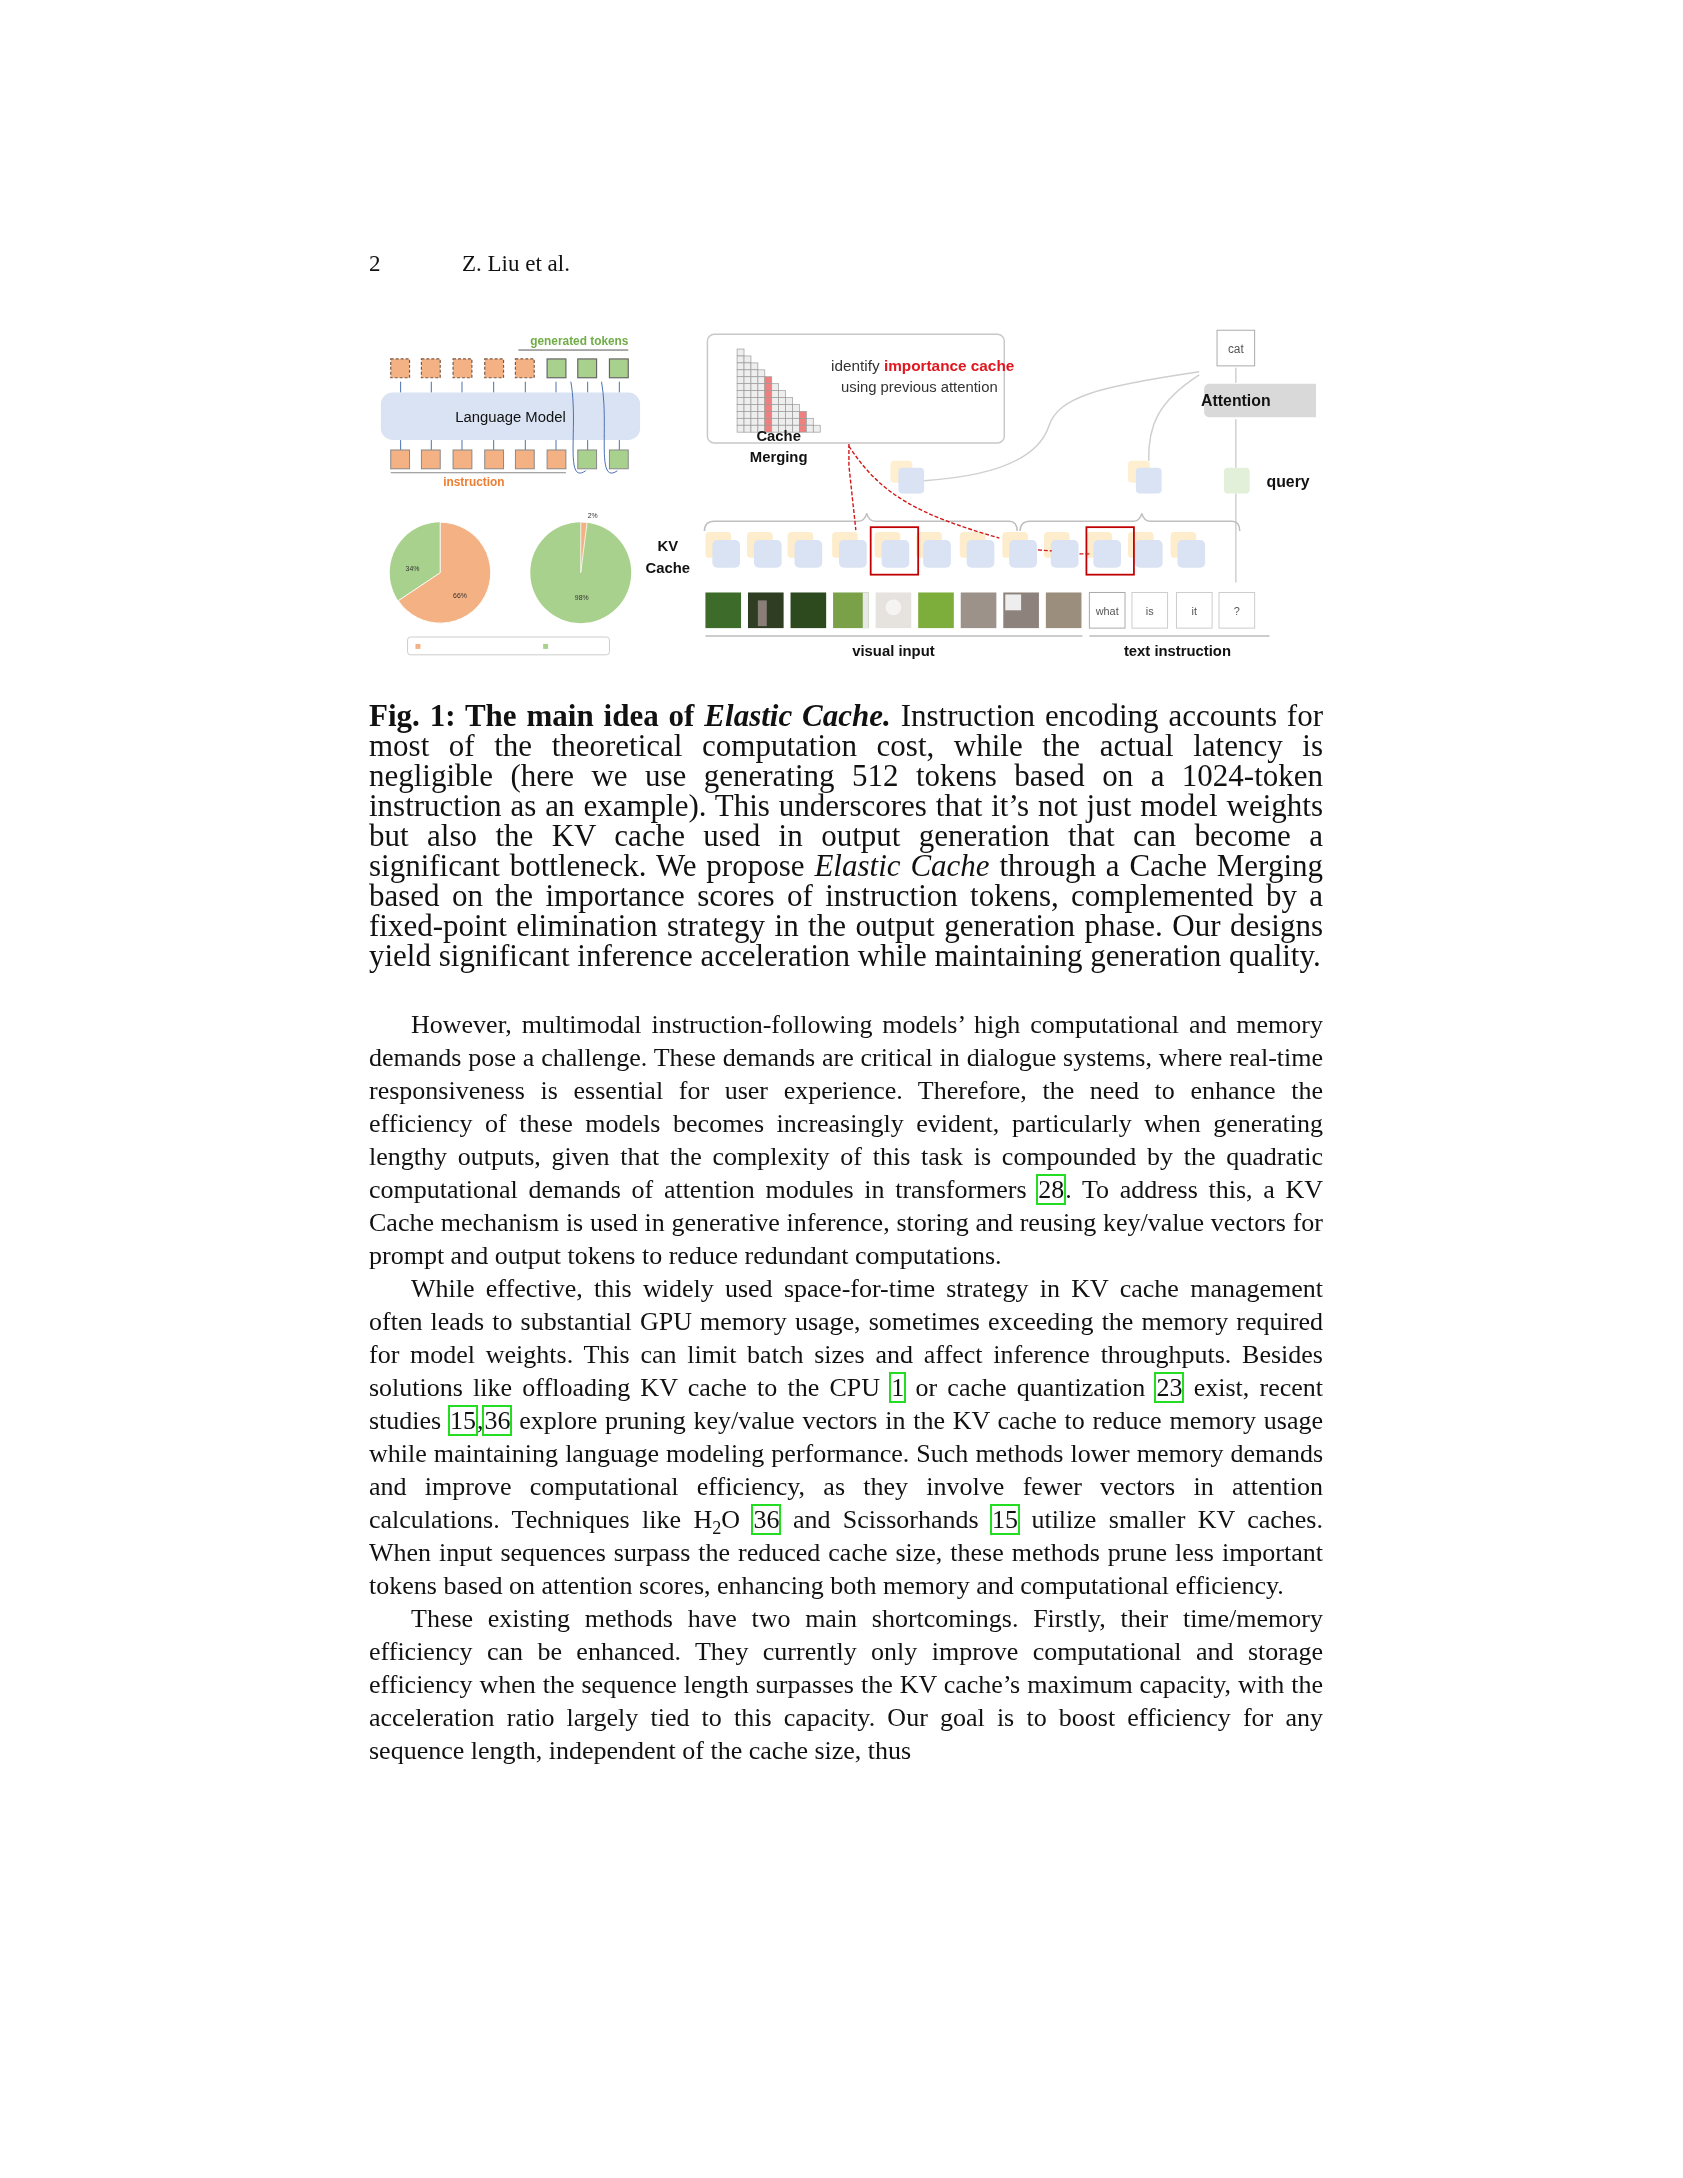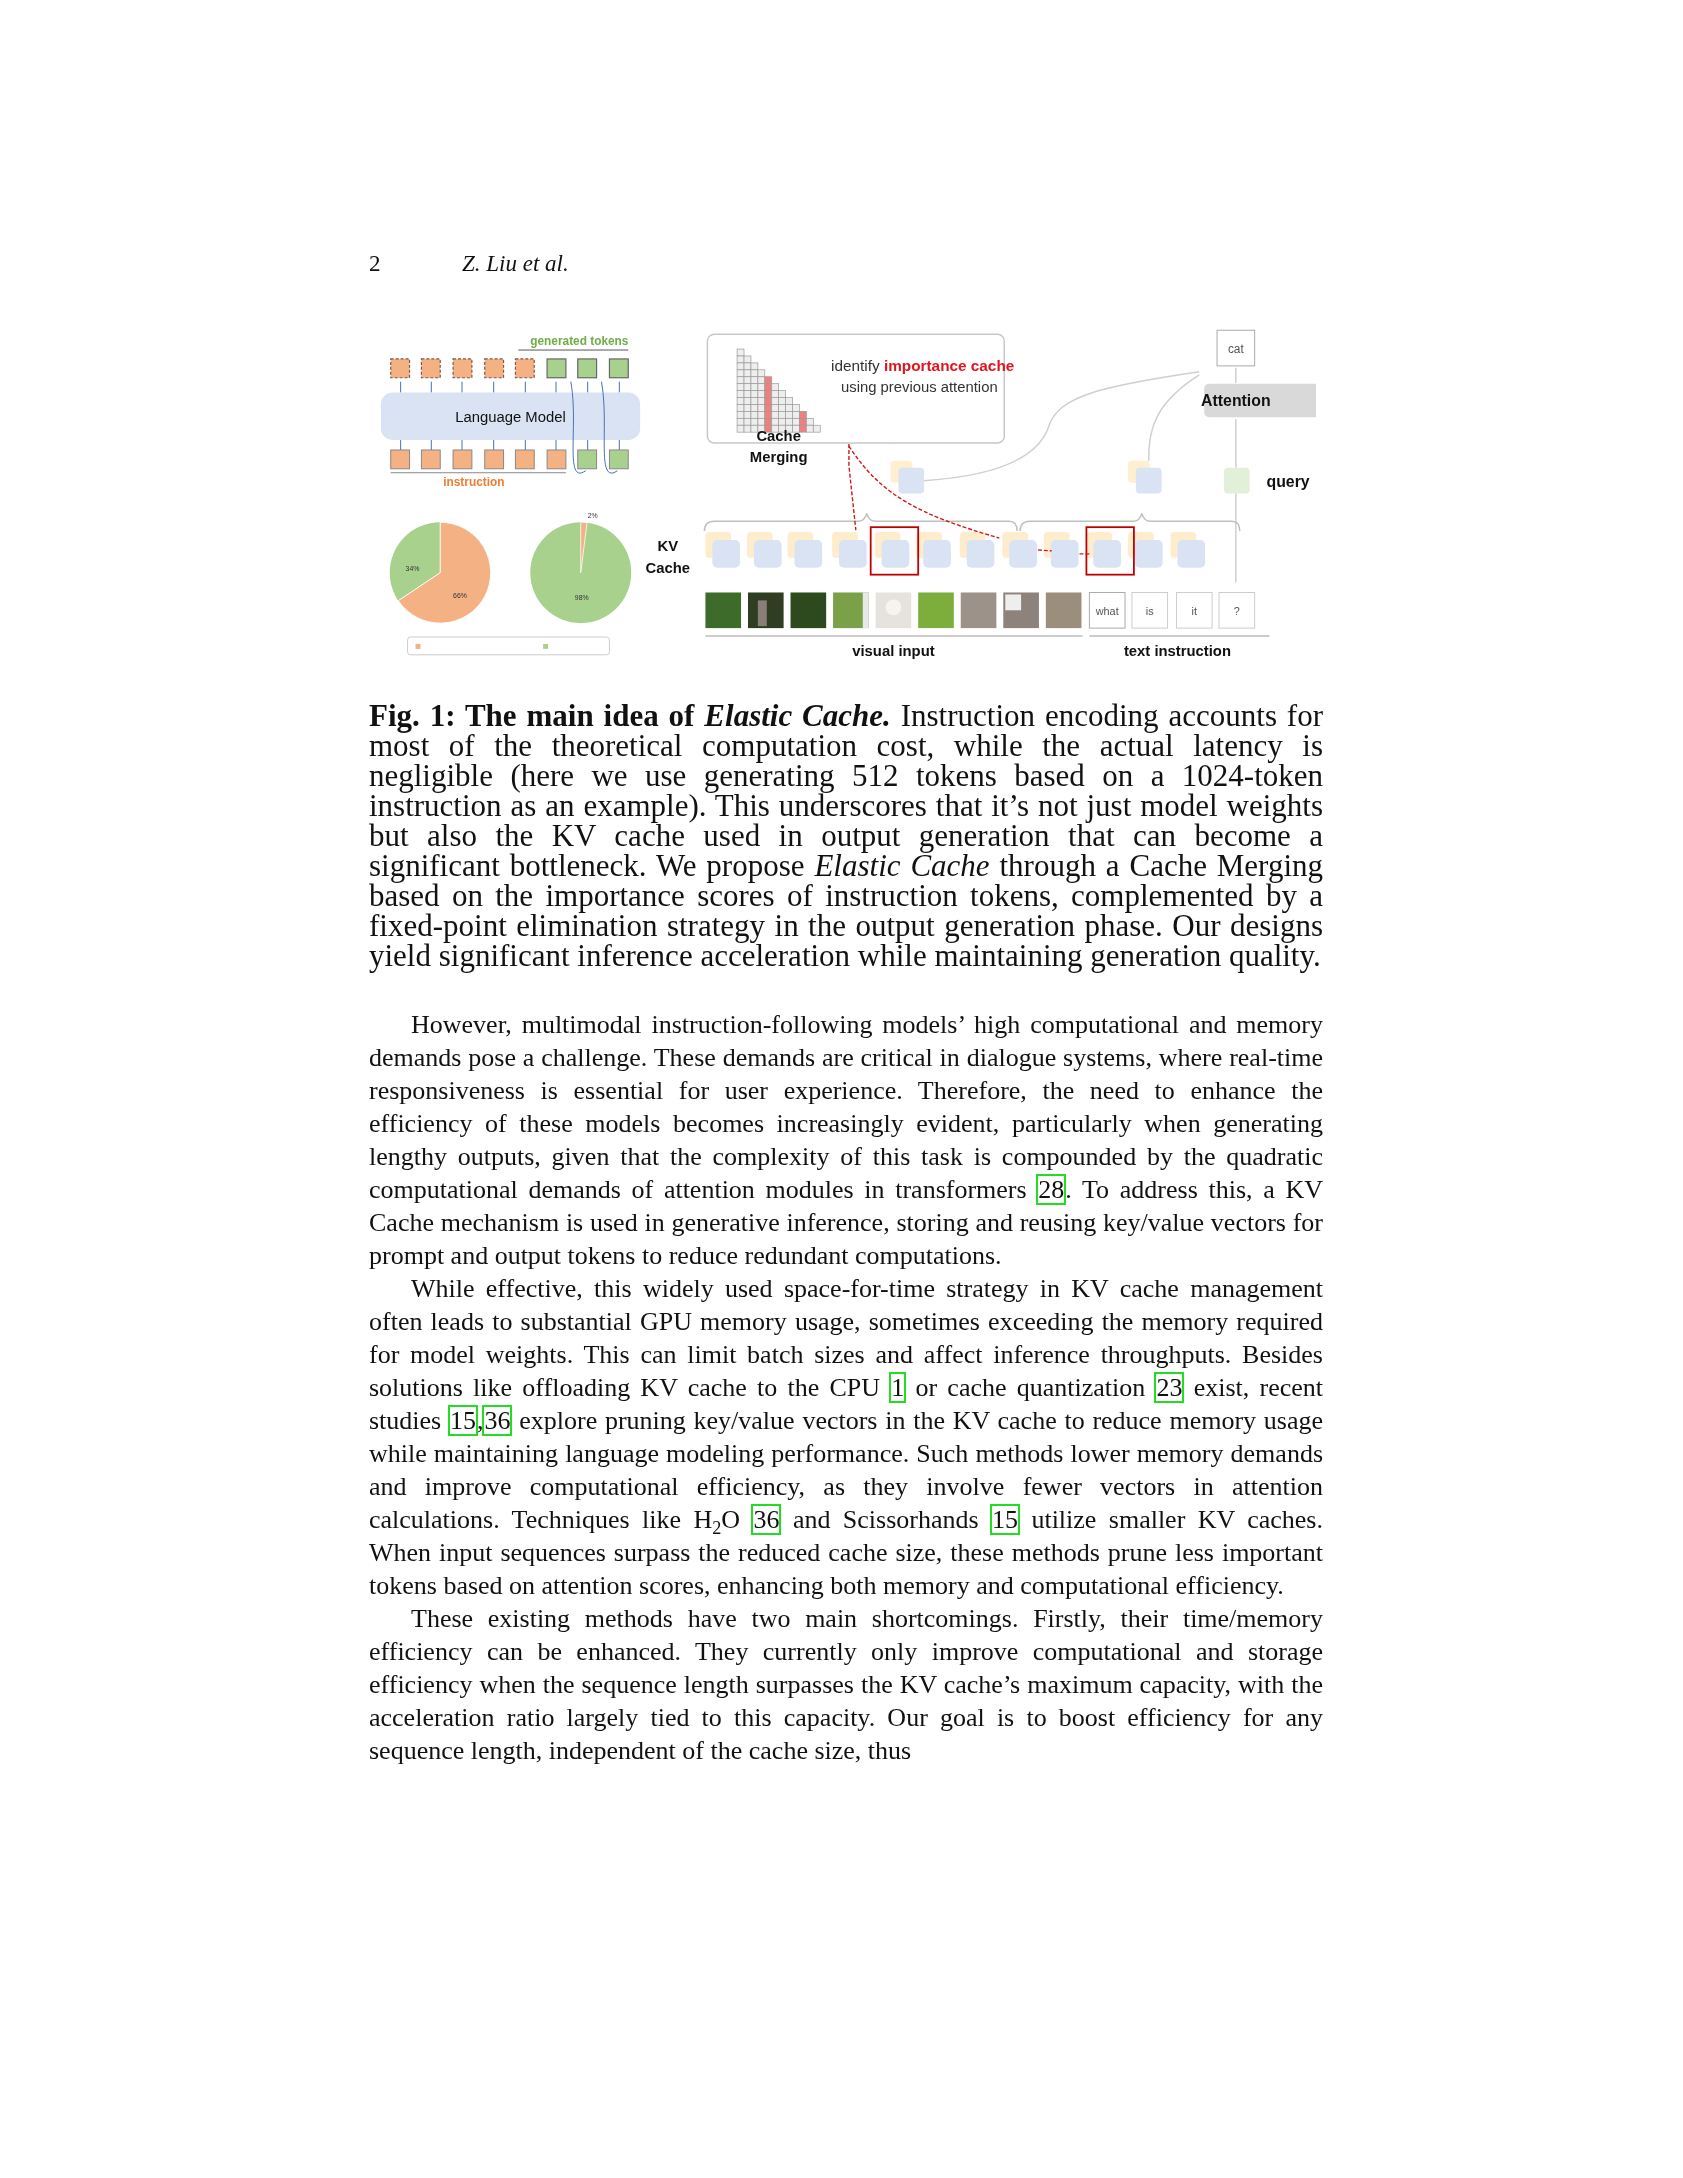--- a/index.html
+++ b/index.html
@@ -1,21 +1,21 @@
 <!DOCTYPE html>
 <html><head>
 <meta charset="utf-8">
 <style>
   html, body { margin: 0; padding: 0; background: #ffffff; }
   body { width: 1683px; height: 2178px; position: relative; overflow: hidden; font-family: "DejaVu Serif", serif; color: #111; }
   .page { position: absolute; left: 0; top: 0; width: 1683px; height: 2178px; }
 
   .header { position: absolute; top: 251px; left: 369px; font-family: "Liberation Serif", serif; font-size: 23px; }
   .header .pnum { position: absolute; left: 0; top: 0; }
-  .header .authors { position: absolute; left: 93px; top: 0; white-space: nowrap; font-style: italic; }
+  .header .authors { position: absolute; left: 93px; top: 0; white-space: nowrap; }
 
   .figure { position: absolute; left: 366px; top: 327px; width: 950px; height: 337px; }
   .sans { font-family: "Liberation Sans", sans-serif; }
 
   .caption { position: absolute; left: 369px; top: 701px; width: 954px; font-family: "Liberation Serif", serif; font-size: 31px; line-height: 30px; text-align: justify; }
   .caption b { font-weight: bold; }
 
   .body-text { position: absolute; left: 369px; top: 1008px; width: 954px; font-family: "Liberation Serif", serif; font-size: 26px; line-height: 33px; text-align: justify; }
   .body-text p { margin: 0; text-indent: 42px; }
   .cite { outline: 2px solid #22dd22; outline-offset: -1px; padding: 0 1px; }

